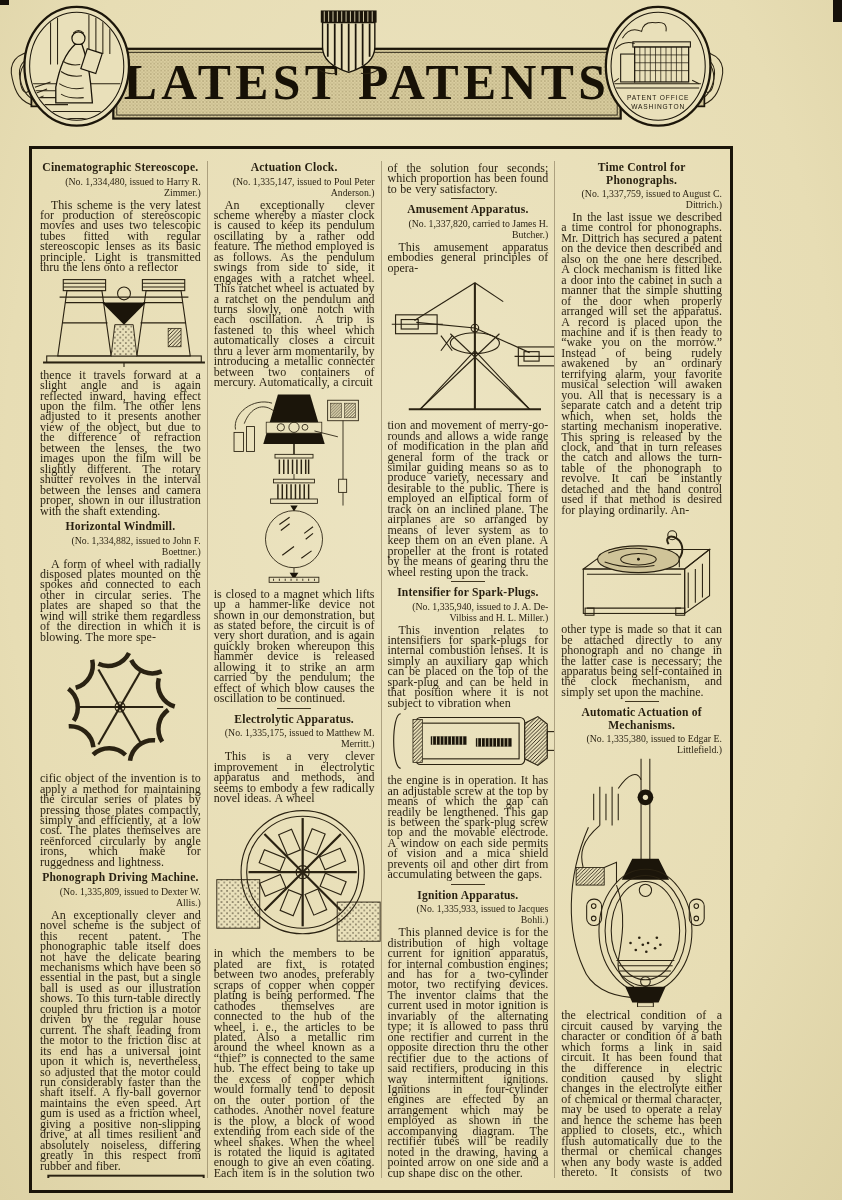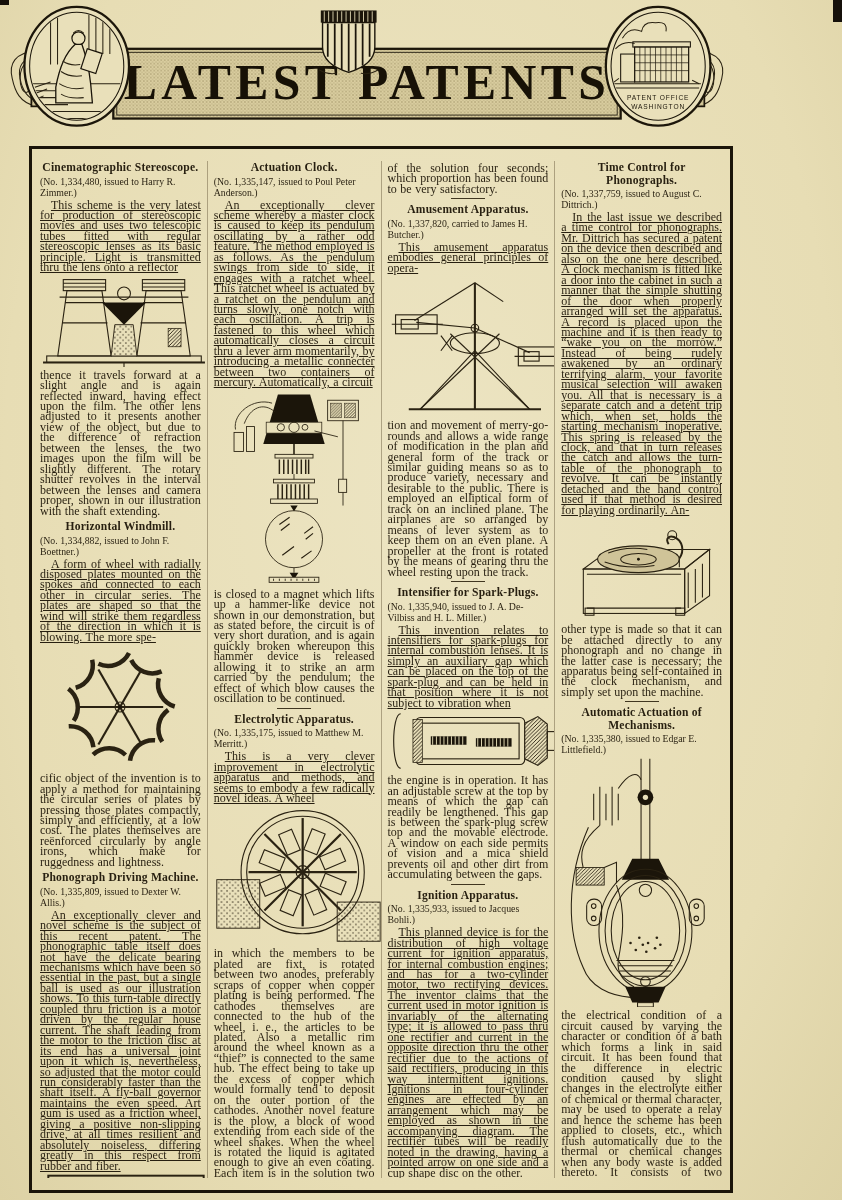--- a/index.html
+++ b/index.html
@@ -18,26 +18,26 @@
     display:flex;align-items:stretch;padding:12px 2px;overflow:hidden;
     background:transparent;
   }
   .col{flex:1 1 0;padding:0 6px;overflow:hidden;}
   .col + .col{border-left:1px solid rgba(80,66,38,.4);}
   .art-title{
     font-size:11.6px;font-weight:bold;text-align:center;
     margin:5px 0 1px 0;letter-spacing:.2px;line-height:12.5px;
   }
   .art-title.first{margin-top:1px;}
-  .credit{font-size:9.8px;text-align:left;margin:0 0 2px 0;line-height:11px;}
+  .credit{font-size:9.8px;text-align:right;margin:0 0 2px 0;line-height:11px;}
   .body{
     font-size:12px;line-height:10.45px;text-align:justify;margin:0 0 2px 0;
     word-spacing:.5px;
   }
-  .ind{text-indent:11px;text-decoration:underline;}
+  .ind{text-indent:11px;}
   .rule{width:34px;height:1px;background:#40362０;background:#403620;margin:4px auto 3px auto;}
   .figure{display:block;margin:2px auto 3px auto;}
   .figure svg{display:block;width:100%;height:100%;}
   .f-stereo{width:168px;height:92px;}
   .f-windmill{width:132px;height:126px;}
   .f-phonodrive{width:172px;height:100px;}
   .f-clock{width:150px;height:196px;}
   .f-elwheel{width:168px;height:140px;}
   .f-amuse{width:170px;height:142px;}
   .f-plug{width:172px;height:62px;}

